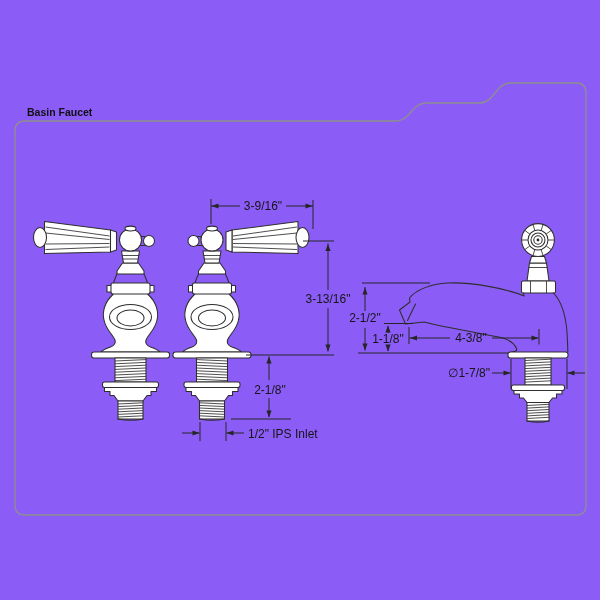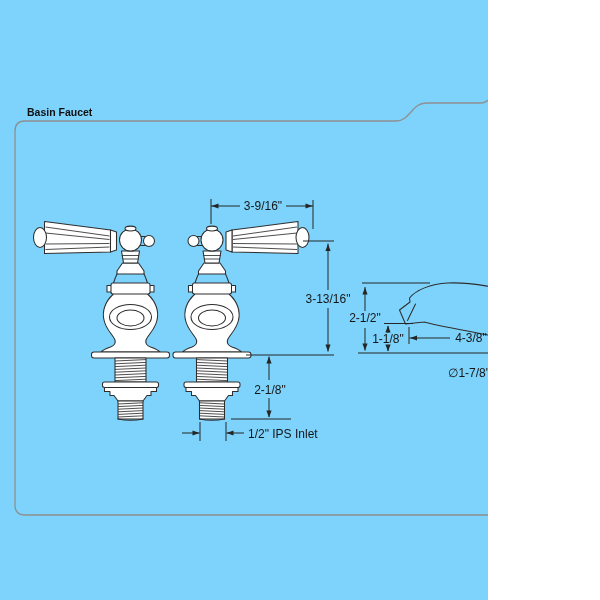--- a/index.html
+++ b/index.html
@@ -1,16 +1,16 @@
 <!DOCTYPE html>
 <html><head>
 <meta charset="utf-8">
 <style>
   html,body{margin:0;padding:0;background:#ffffff;}
-  .stage{position:relative;width:488px;height:600px;background:#7dd3fc;overflow:hidden;}
+  .stage{position:relative;width:600px;height:600px;background:#8b5cf6;overflow:hidden;}
   svg{display:block;}
   .folder{fill:none;stroke:#8f8f8f;stroke-width:1.3px;}
   .ln{fill:none;stroke:#2e2e2e;stroke-width:1.05px;stroke-linejoin:round;stroke-linecap:round;}
   .fw{fill:#ffffff;stroke:#2e2e2e;stroke-width:1.05px;stroke-linejoin:round;}
   .thin{fill:none;stroke:#2e2e2e;stroke-width:.85px;}
   .dim{fill:none;stroke:#262626;stroke-width:1px;}
   .arr{fill:#262626;stroke:none;}
   .dim-label{font:12px "Liberation Sans", sans-serif;fill:#161616;}
   .title{font:700 10.5px "Liberation Sans", sans-serif;fill:#111111;}
 </style>

